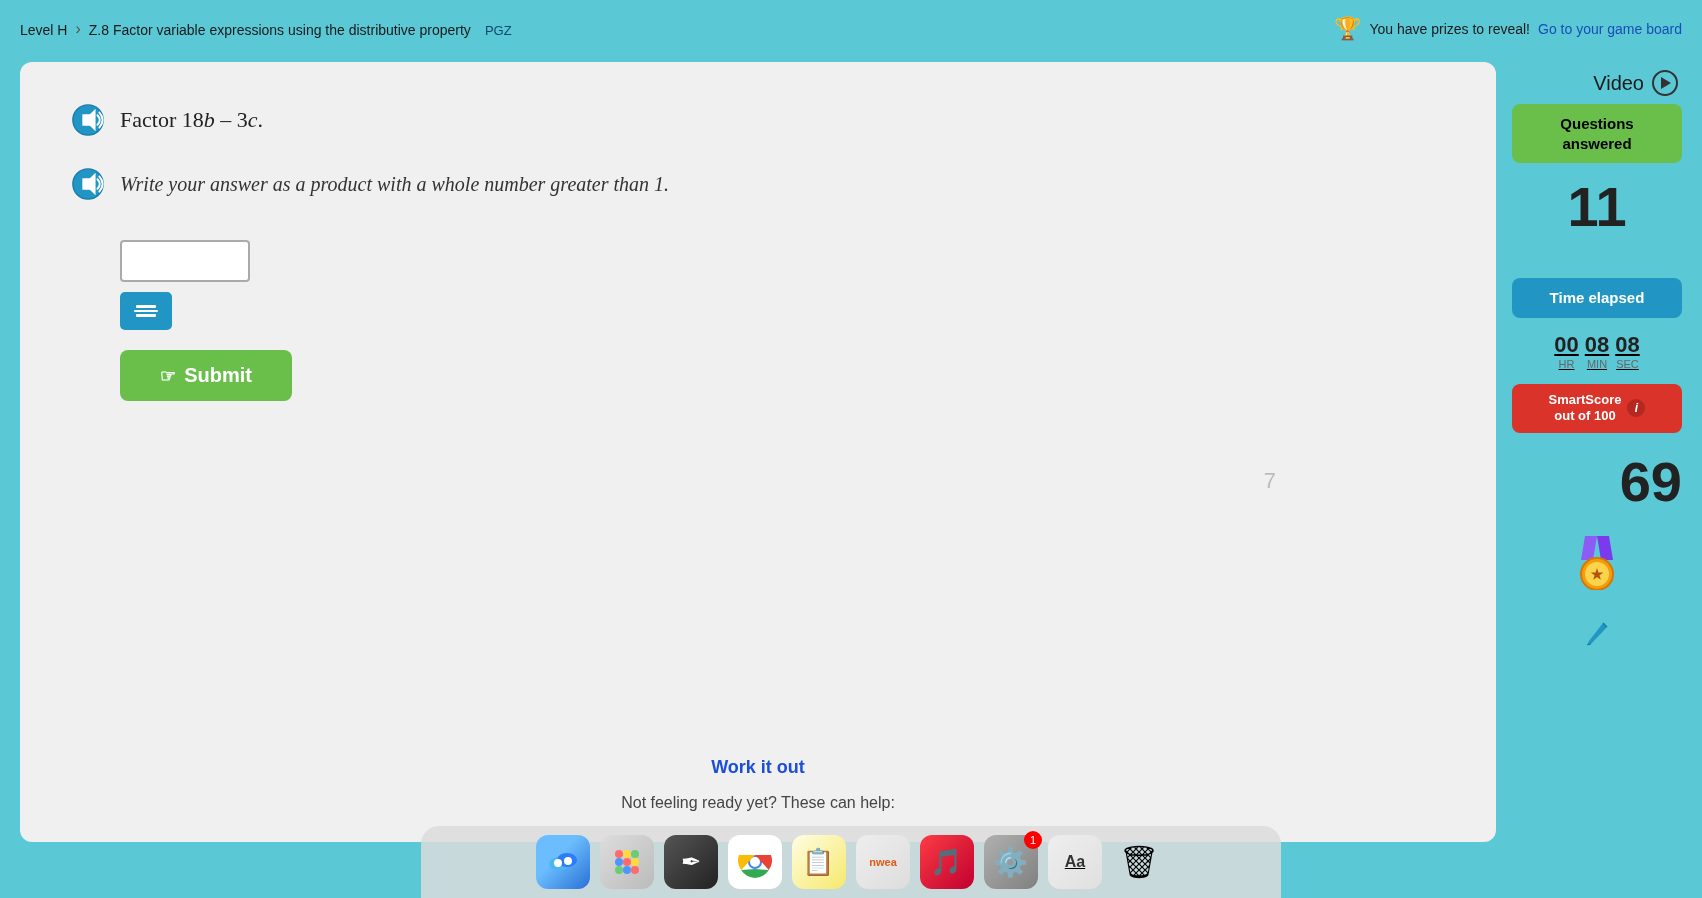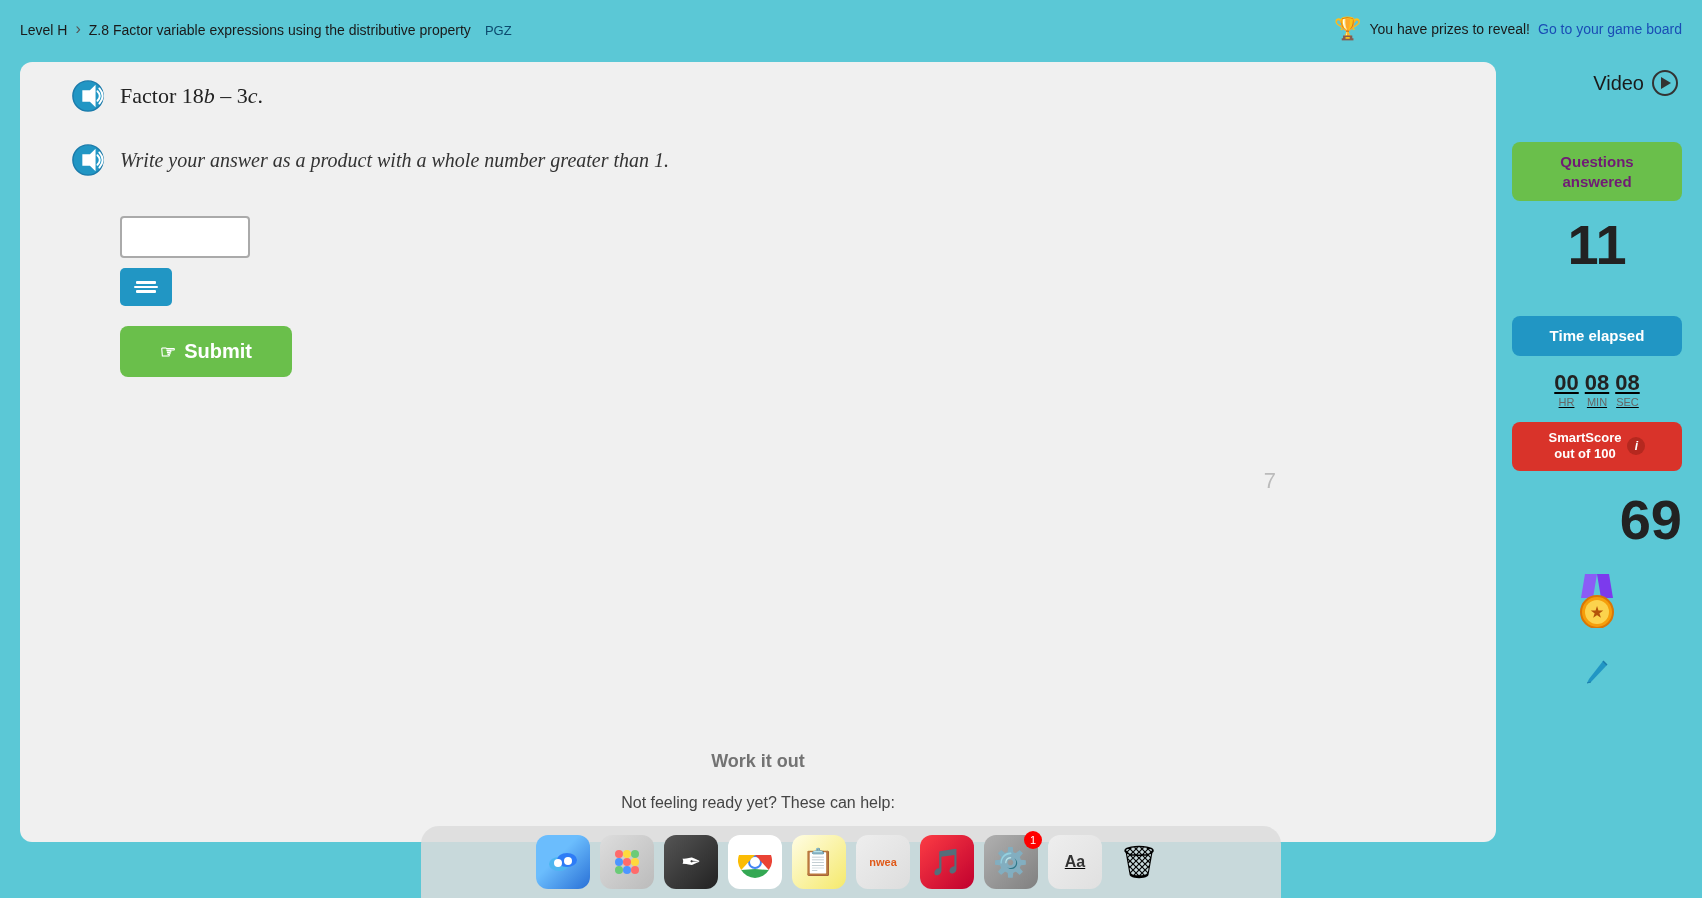--- a/index.html
+++ b/index.html
@@ -63,21 +63,21 @@
       padding: 0 20px;
       gap: 16px;
       margin-top: 4px;
     }
 
     
     .question-card {
       flex: 1;
       background: #f0f0f0;
       border-radius: 12px;
-      padding: 16px 50px;
+      padding: 40px 50px;
       position: relative;
       min-height: 580px;
     }
 
     .question-line {
       display: flex;
       align-items: center;
       gap: 14px;
       margin-bottom: 28px;
     }
@@ -177,26 +177,26 @@
     
     .work-it-out {
       position: absolute;
       bottom: 30px;
       left: 50%;
       transform: translateX(-50%);
       text-align: center;
     }
 
     .work-it-out-link {
-      color: #737373;
+      color: #1d4ed8;
       font-size: 18px;
       font-weight: bold;
       text-decoration: none;
       display: block;
-      margin-bottom: 22px;
+      margin-bottom: 16px;
     }
 
     .work-it-out-sub {
       color: #444;
       font-size: 16px;
     }
 
     
     .sidebar {
       width: 170px;
@@ -233,30 +233,29 @@
       width: 0;
       height: 0;
       border-top: 6px solid transparent;
       border-bottom: 6px solid transparent;
       border-left: 10px solid #333;
       margin-left: 2px;
     }
 
     .questions-answered-btn {
       background: #6abf4b;
-      color: #701a75;
+      color: #000000;
       border: none;
       border-radius: 8px;
       font-size: 15px;
       font-weight: bold;
       padding: 10px 14px;
       text-align: center;
       line-height: 1.3;
       cursor: pointer;
-      margin-top: 38px;
     }
 
     .count-display {
       text-align: center;
       font-size: 56px;
       font-weight: bold;
       color: #222;
       line-height: 1;
       padding: 8px 0;
     }

